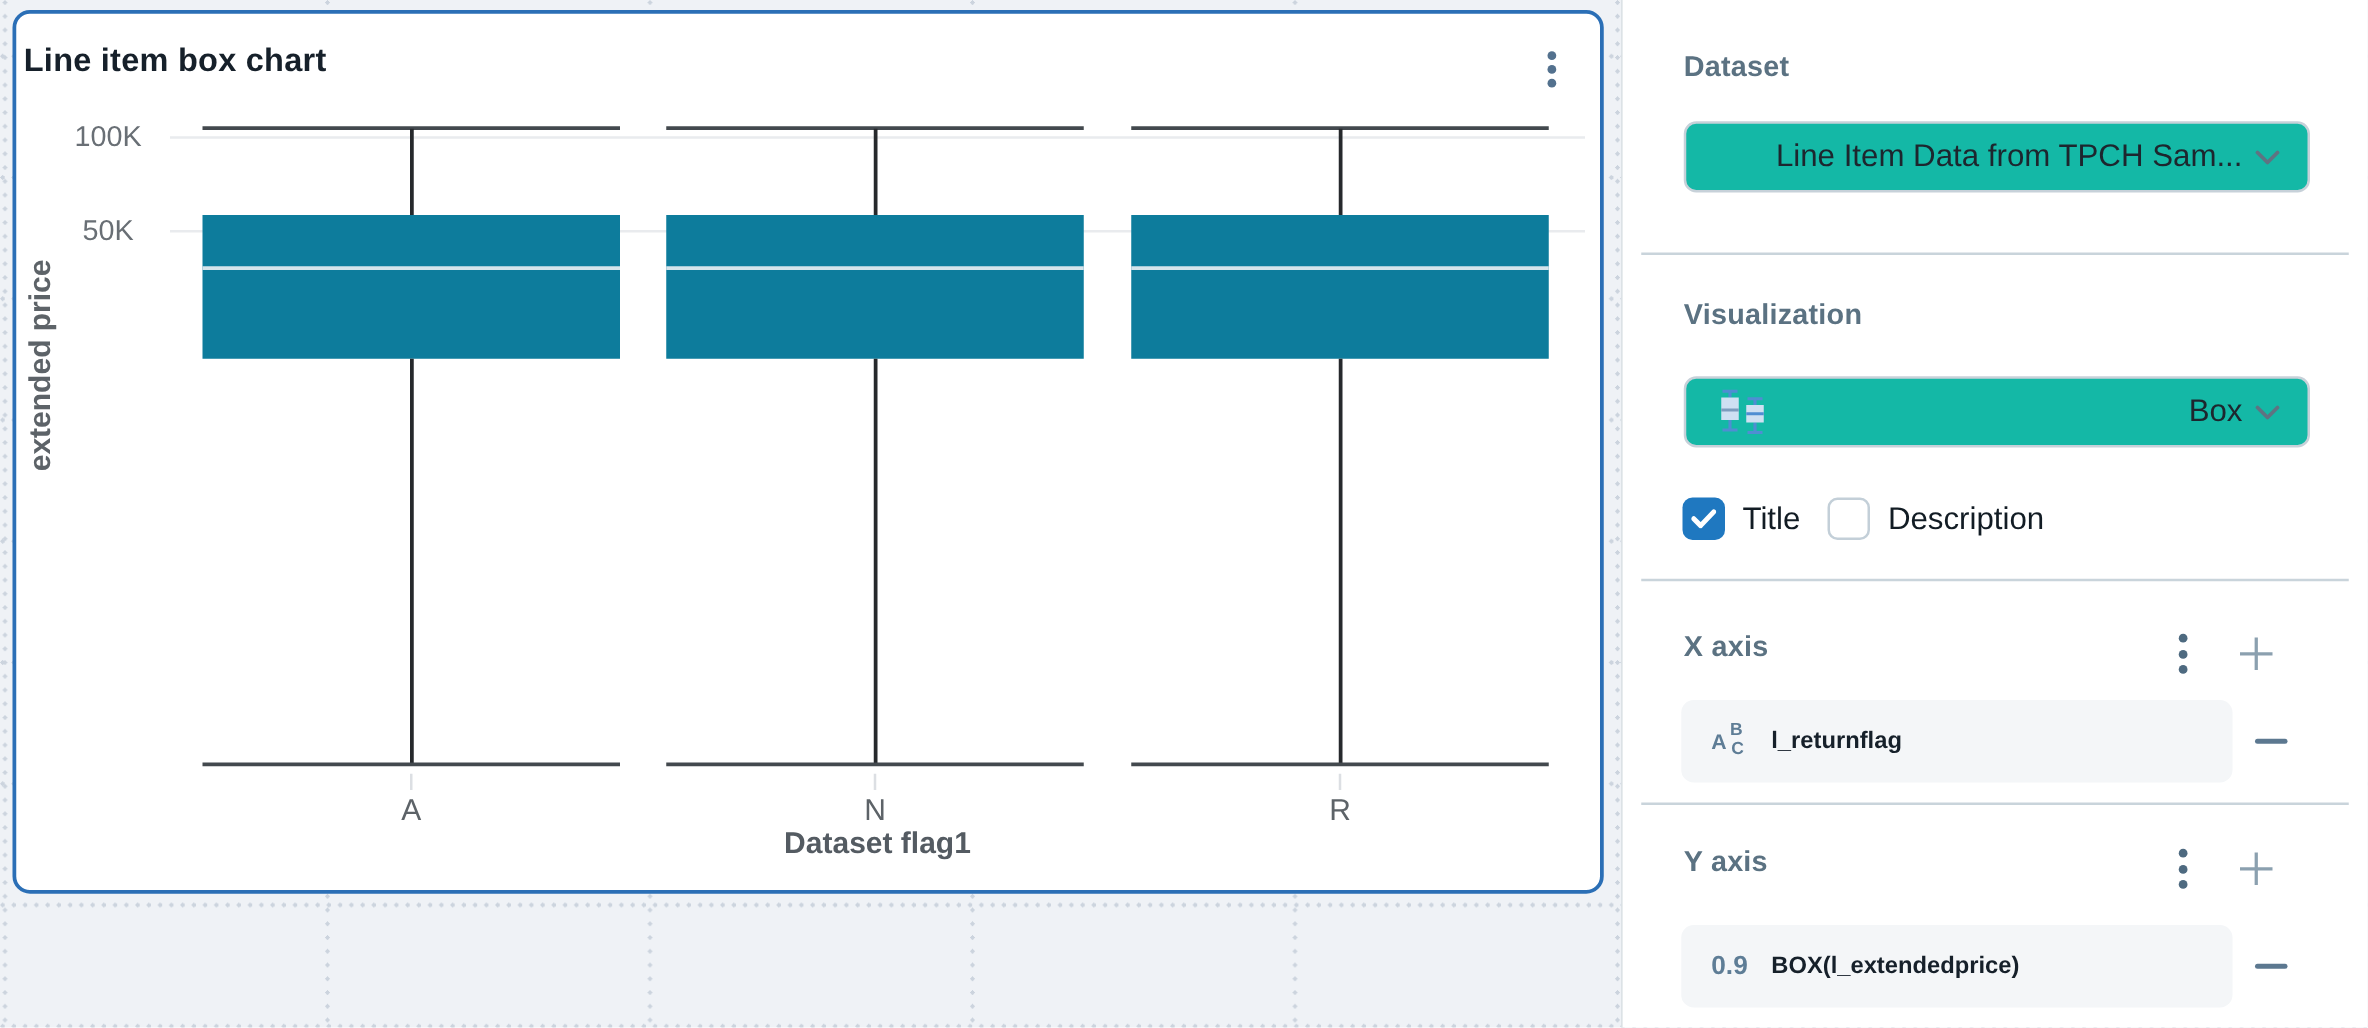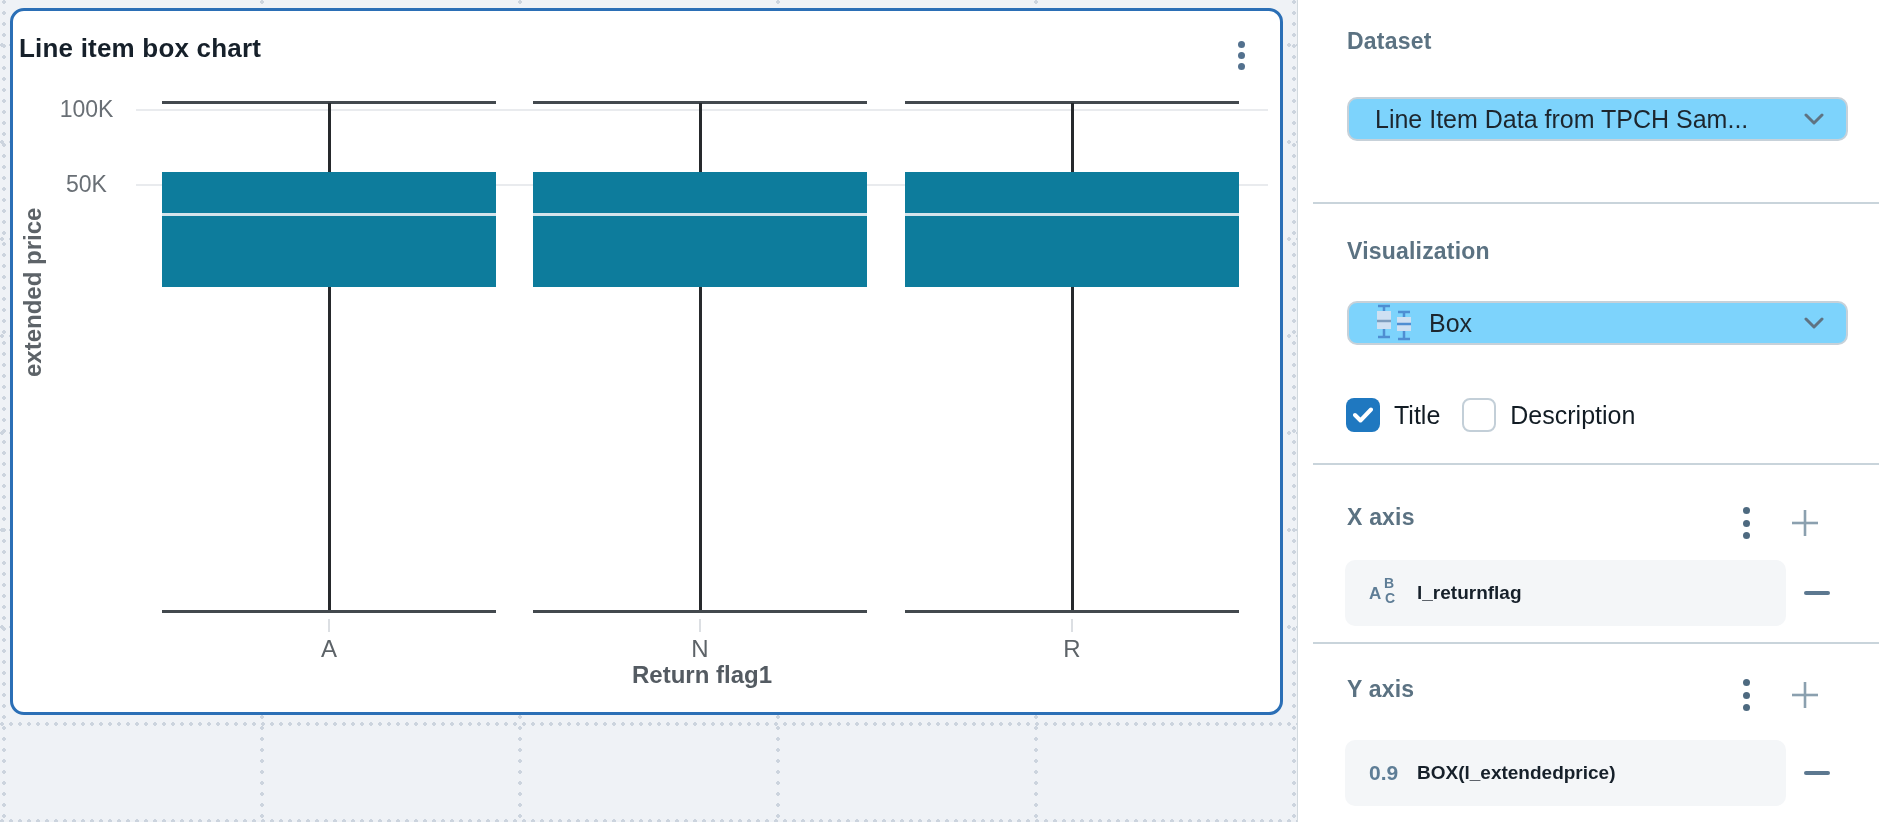--- a/index.html
+++ b/index.html
@@ -66,23 +66,23 @@
     position:absolute; left:1297px; top:0; width:597px; height:822px;
     background:#ffffff; border-left:1px solid #d2d9de;
   }
   .panel-heading{
     position:absolute; left:49px;
     font-size:23px; font-weight:700; color:#5b7282; letter-spacing:.2px;
   }
   .divider{ position:absolute; left:15px; width:566px; height:2px; background:#c9d4db; }
 
   .select{
-    position:absolute; left:49px; width:501px; height:44px;
-    background:#7dd3fc; border:2px solid #c7d1d9; border-radius:10px;
-    display:flex; align-items:center; padding:0 22px 0 26px; cursor:pointer;
+    position:absolute; left:49px; width:501px; height:57px;
+    background:#14b8a6; border:2px solid #c7d1d9; border-radius:10px;
+    display:flex; align-items:center; padding:0 22px 0 26px; cursor:pointer;text-align:right;
   }
   .select-value{ font-size:25px; color:#1d262e; flex:1 1 auto; white-space:nowrap; overflow:hidden; }
   .chevron{ flex:0 0 auto; margin-left:10px; }
 
   .viz-icon{ flex:0 0 auto; margin-right:16px; width:38px; height:40px; }
 
   .checkbox-row{ position:absolute; left:48px; top:398px; height:34px; display:flex; align-items:center; }
   .checkbox{
     width:34px; height:34px; border-radius:8px; cursor:pointer; flex:0 0 auto;
   }
@@ -158,26 +158,26 @@
     <div class="cap cap-top"></div>
     <div class="whisker whisker-top"></div>
     <div class="iqr-box"></div>
     <div class="median"></div>
     <div class="whisker whisker-bottom"></div>
     <div class="cap cap-bottom"></div>
     <div class="xtick-mark"></div>
     <div class="xtick-label">R</div>
   </div>
 
-  <div class="x-axis-title">Return flag1</div>
+  <div class="x-axis-title">Dataset flag1</div>
 </div>
 
 <div class="panel">
 
-  <div class="panel-heading" style="top:28px">Dataset</div>
+  <div class="panel-heading" style="top:40px">Dataset</div>
   <div class="select" style="top:97px">
     <span class="select-value">Line Item Data from TPCH Sam...</span>
     <svg class="chevron" width="20" height="12" viewBox="0 0 20 12">
         <polyline points="2,2 10,10 18,2" fill="none" stroke="#5f7382" stroke-width="3" stroke-linecap="round" stroke-linejoin="round"></polyline>
       </svg>
   </div>
 
   <div class="divider" style="top:202px"></div>
 
   <div class="panel-heading" style="top:238px">Visualization</div>

